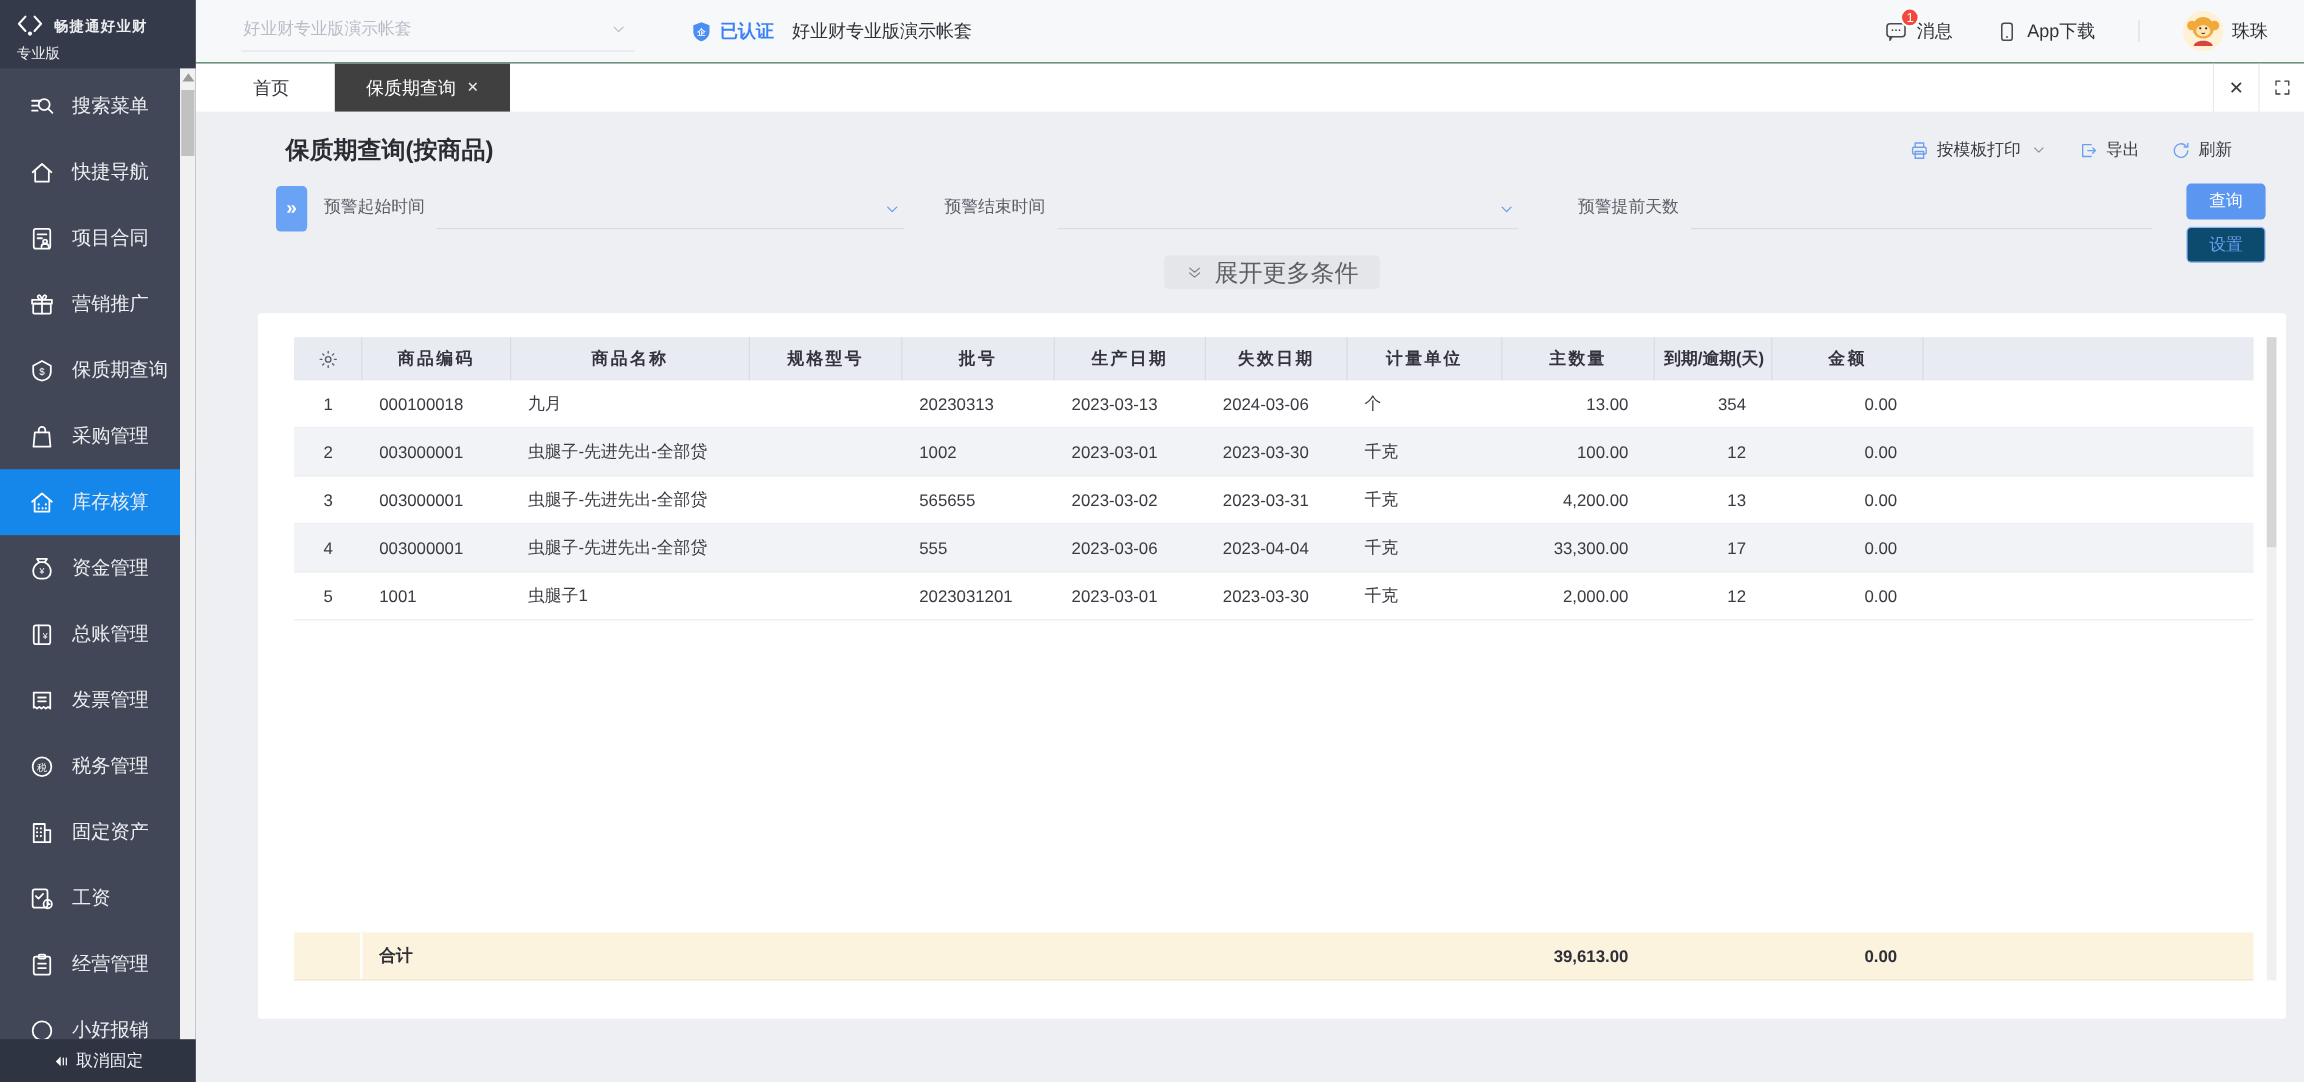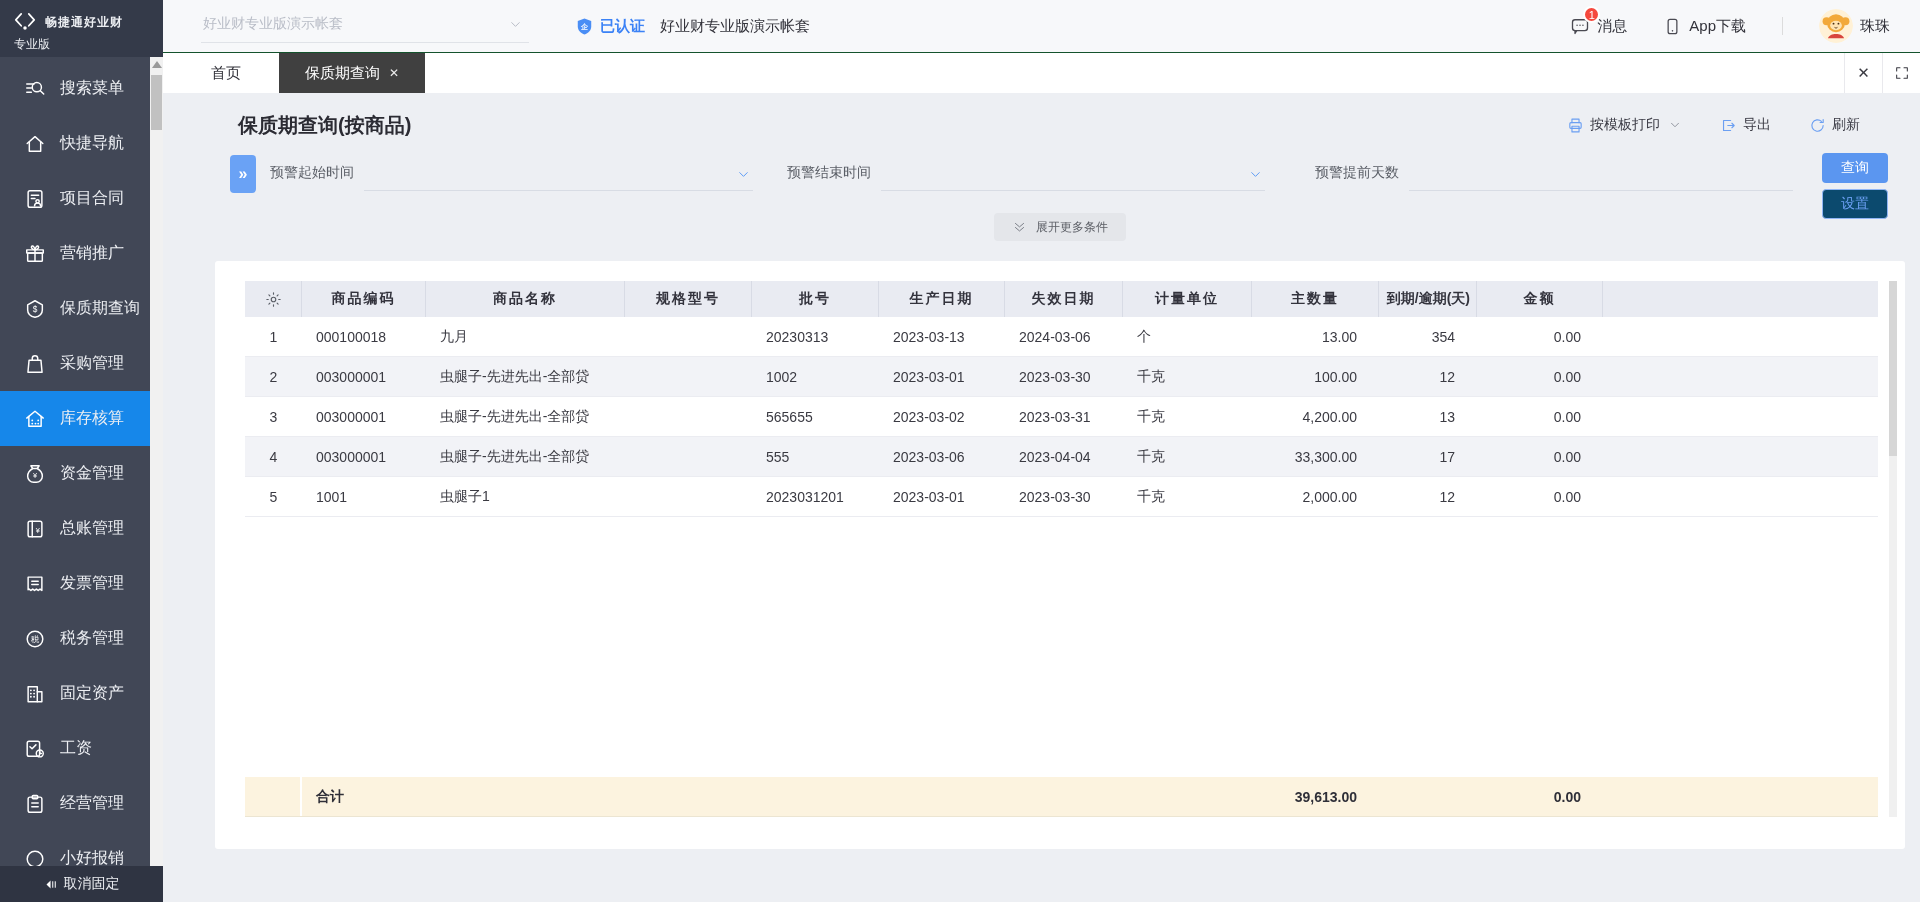--- a/index.html
+++ b/index.html
@@ -60,21 +60,21 @@
     align-items:center; justify-content:center; gap:9px; font-size:15px; cursor:pointer; }
   .tab-close { font-size:12px; opacity:.9; }
   .tab-controls { margin-left:auto; display:flex; }
   .tc-btn { width:38px; display:flex; align-items:center; justify-content:center;
     border-left:1px solid #e9e9ed; color:#3a3a42; cursor:pointer; font-size:15px; }
 
   
   .content { flex:1; padding:0 15px 0 52px; position:relative; min-height:0; }
   .title-row { margin-top:14px; height:36px; display:flex; align-items:center; }
   .page-title { font-size:20px; font-weight:bold; color:#2b2b33; padding-left:23px; }
-  .toolbar { margin-left:auto; display:flex; align-items:center; gap:38px; padding-right:45px;
+  .toolbar { margin-left:auto; display:flex; align-items:center; gap:26px; padding-right:45px;
     font-size:14px; color:#3a3a44; }
   .tool { display:flex; align-items:center; gap:6px; cursor:pointer; }
   .tool .ic { color:#6b9ff2; }
   .tool .gray-ch { color:#8b8f99; margin-left:2px; }
 
   
   .filter-block { position:relative; height:96px; margin-top:8px; }
   .adv-btn { position:absolute; left:15px; top:4px; width:26px; height:38px; background:#6aa2f5;
     border-radius:4px; color:#fff; display:flex; align-items:center; justify-content:center;
     font-size:16px; font-weight:bold; cursor:pointer; }
@@ -83,21 +83,21 @@
   .f-input { flex:1; border-bottom:1px solid #d8dce4; height:36px; position:relative; cursor:text; }
   .f-input .ic { position:absolute; right:2px; bottom:8px; color:#5d9cf6; }
   .btn-query { position:absolute; right:17px; top:2px; width:66px; height:30px; background:#5b96f0;
     color:#fff; border:none; border-radius:4px; font-size:14px; cursor:pointer;
     font-family:inherit; }
   .btn-settings { position:absolute; right:17px; top:38px; width:66px; height:30px; background:#0c4a6e;
     color:#6b9ff2; border:1px solid #91b6f5; border-radius:4px; font-size:14px; cursor:pointer;
     font-family:inherit; }
   .expand-bar { position:absolute; left:50%; transform:translateX(-50%); top:62px; height:28px;
     background:#e4e6ea; border-radius:4px; padding:0 18px; display:flex; align-items:center;
-    gap:9px; color:#5c5f66; font-size:12px; cursor:pointer; }
+    gap:9px; color:#5c5f66; font-size:20px; cursor:pointer; }
   .expand-bar .ic { color:#7b7f88; }
 
   
   .table-card { margin-top:14px; height:588px; background:#fff; border-radius:3px;
     position:relative; padding:20px 27px 0 30px; }
   .t-header { display:flex; height:36px; background:#e9ebf2; }
   .th { display:flex; align-items:center; justify-content:center; font-weight:bold; font-size:14px;
     color:#33333d; border-right:1px solid #d8dbe5; overflow:hidden; white-space:nowrap;
     letter-spacing:2px; flex-shrink:0; }
   .th.nospace { letter-spacing:0; }

